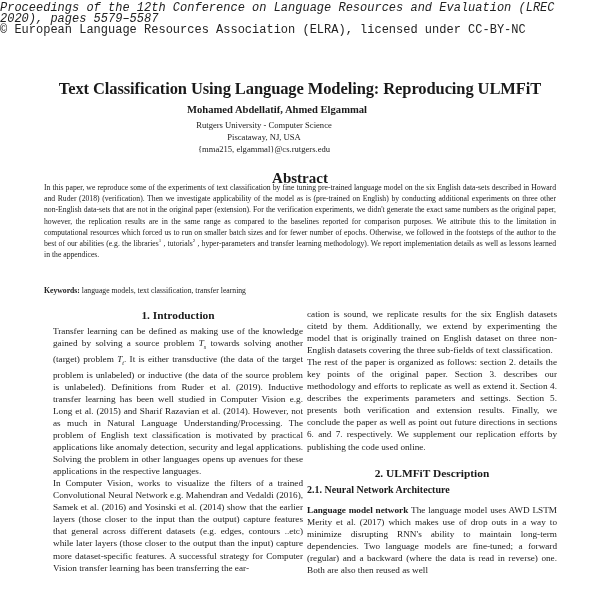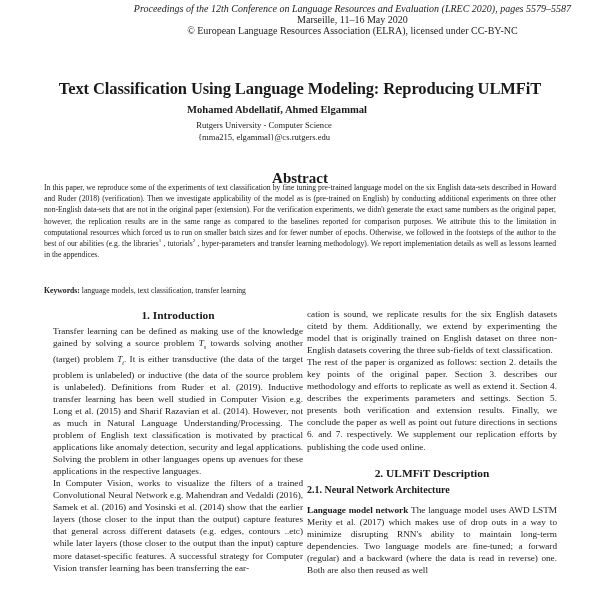--- a/index.html
+++ b/index.html
@@ -3,21 +3,21 @@
 <meta charset="utf-8">
 <style>
   html, body { margin: 0; padding: 0; background: #ffffff; }
   body {
     width: 600px; height: 600px; overflow: hidden; position: relative;
     font-family: "Liberation Serif", "DejaVu Serif", serif;
     color: #1a1a1a;
   }
   .header {
     position: absolute; right: 29px; top: 3px;
-    text-align: center; font-size: 10px; line-height: 11px; color: #222;
+    text-align: left; font-size: 12px; line-height: 11px; color: #222; font-family: Liberation Mono, monospace;
   }
   .header .h-proc { font-style: italic; }
   .title {
     position: absolute; left: 0; width: 600px; top: 79px;
     text-align: center; font-weight: bold; font-size: 16.5px; letter-spacing: -0.1px;
   }
   .authors {
     position: absolute; left: 0; width: 554px; top: 104px;
     text-align: center; font-weight: bold; font-size: 10.6px;
   }
@@ -55,28 +55,28 @@
   p { margin: 0; text-align: justify; }
   .gap { height: 13px; }
   .runin { font-weight: bold; }
   i { font-style: italic; }
 </style>
 </head>
 <body>
 
 <div class="header">
   <div class="h-proc">Proceedings of the 12th Conference on Language Resources and Evaluation (LREC 2020), pages 5579–5587</div>
-  <div>Marseille, 11–16 May 2020</div>
   <div>© European Language Resources Association (ELRA), licensed under CC-BY-NC</div>
 </div>
 
 <div class="title">Text Classification Using Language Modeling: Reproducing ULMFiT</div>
 <div class="authors">Mohamed Abdellatif, Ahmed Elgammal</div>
 <div class="affil">
   <div>Rutgers University - Computer Science</div>
+  <div>Piscataway, NJ, USA</div>
   <div>{mma215, elgammal}@cs.rutgers.edu</div>
 </div>
 
 <div class="abstract-title">Abstract</div>
 <div class="abstract-body">
   <span>In this paper, we reproduce some of the experiments of text classification by fine tuning pre-trained language model on the six English data-sets described in Howard and Ruder (2018) (verification). Then we investigate applicability of the model as is (pre-trained on English) by conducting additional experiments on three other non-English data-sets that are not in the original paper (extension). For the verification experiments, we didn't generate the exact same numbers as the original paper, however, the replication results are in the same range as compared to the baselines reported for comparison purposes. We attribute this to the limitation in computational resources which forced us to run on smaller batch sizes and for fewer number of epochs. Otherwise, we followed in the footsteps of the author to the best of our abilities (e.g. the libraries</span><sup>1</sup><span> , tutorials</span><sup>2</sup><span> , hyper-parameters and transfer learning methodology). We report implementation details as well as lessons learned in the appendices.</span>
 </div>
 
 <div class="keywords">
   <b>Keywords:</b><span> language models, text classification, transfer learning</span>

